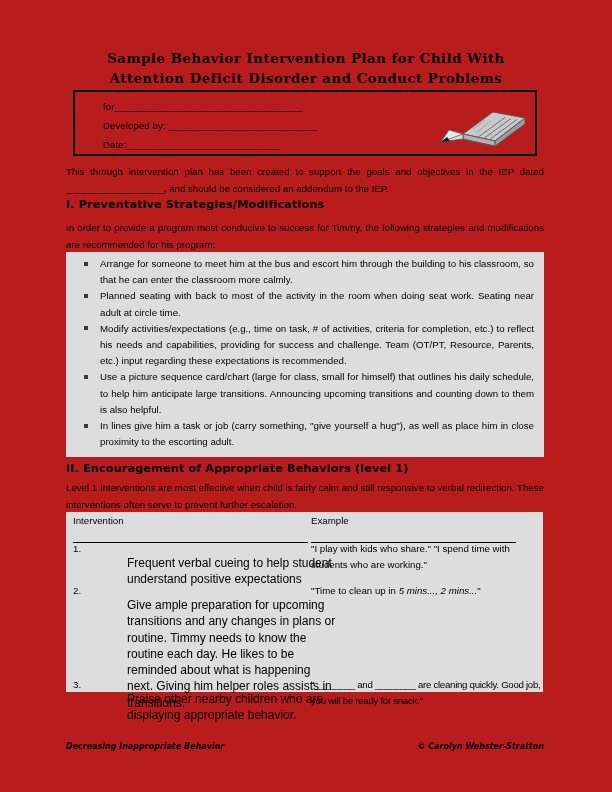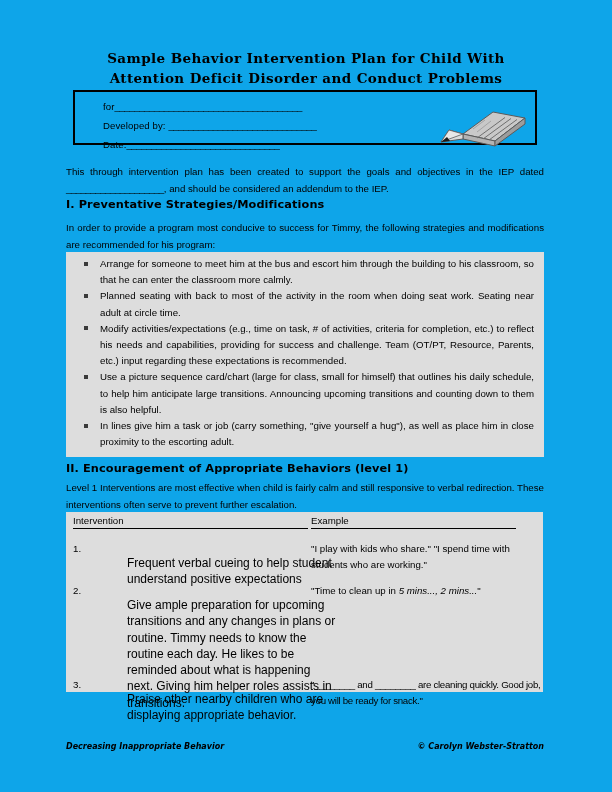--- a/index.html
+++ b/index.html
@@ -10,21 +10,21 @@
   }
   body {
     font-family: "Liberation Sans", sans-serif;
     color: #000000;
   }
   #page {
     position: relative;
     width: 612px;
     height: 792px;
     overflow: hidden;
-    background: #0ea5e9;
+    background: #b91c1c;
   }
 
   
   .title-block {
     position: absolute;
     left: 66px;
     top: 48px;
     width: 480px;
     text-align: center;
   }
@@ -36,21 +36,21 @@
     line-height: 20px;
     white-space: nowrap;
   }
 
   
   .form-box {
     position: absolute;
     left: 73px;
     top: 90px;
     width: 464px;
-    height: 55px;
+    height: 66px;
     border: 2.5px solid #000000;
     box-sizing: border-box;
   }
   .form-rows {
     position: absolute;
     left: 28px;
     top: 5px;
     width: 360px;
   }
   .form-row {
@@ -156,21 +156,21 @@
   }
   .tbl-head {
     position: relative;
     height: 21px;
   }
   .tbl-head .th {
     position: absolute;
     top: 3px;
     font-size: 9.7px;
     border-bottom: 1px solid #000000;
-    padding-bottom: 2px;
+    padding-bottom: 16px;
   }
   .tbl-head .th-interv { left: 7px; width: 235px; }
   .tbl-head .th-example { left: 245px; width: 205px; }
 
   .tbl-row {
     position: relative;
     margin-top: 8px;
   }
   .tbl-row .num {
     position: absolute;

